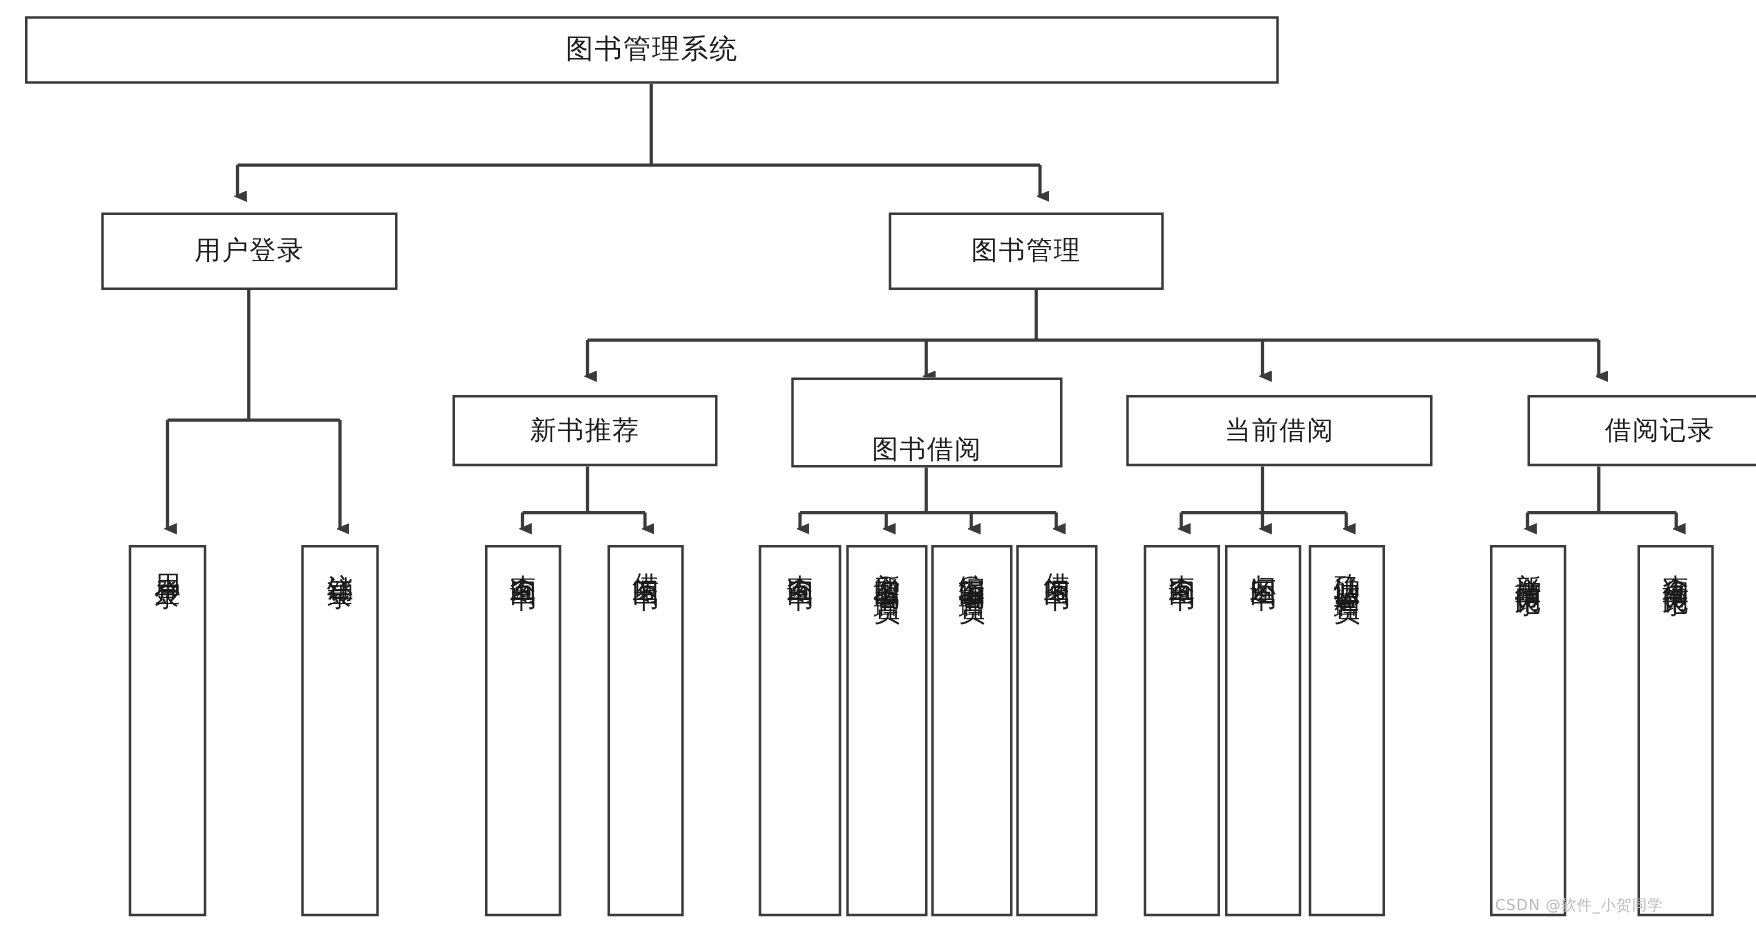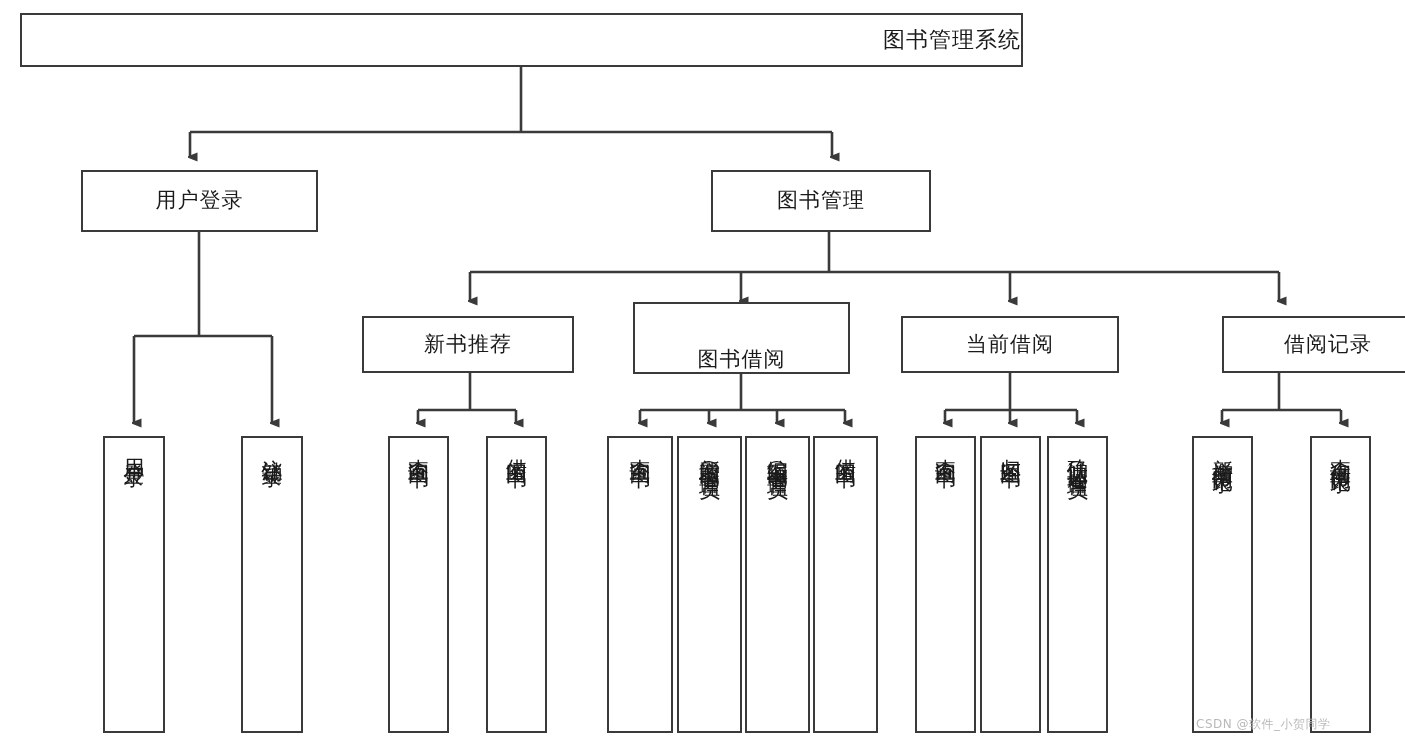--- a/index.html
+++ b/index.html
@@ -116,41 +116,41 @@
       <path d="M1010,410 L1010,423" marker-end="url(#arrow)"></path>
       <path d="M1077,410 L1077,423" marker-end="url(#arrow)"></path>
 
       <path d="M1279,373 L1279,410"></path>
       <path d="M1222,410 L1341,410"></path>
       <path d="M1222,410 L1222,423" marker-end="url(#arrow)"></path>
       <path d="M1341,410 L1341,423" marker-end="url(#arrow)"></path>
     </g>
   </svg>
 
-  <div class="node horiz" id="node-root" style="left:20px; top:13px; width:1003px; height:54px;justify-content:flex-end;">
+  <div class="node horiz" id="node-root" style="left:20px; top:13px; width:1003px; height:54px;">
     <span>图书管理系统</span>
   </div>
 
   <div class="node horiz" style="left:81px; top:170px; width:237px; height:62px;">
     <span>用户登录</span>
   </div>
 
   <div class="node horiz" style="left:711px; top:170px; width:220px; height:62px;">
     <span>图书管理</span>
   </div>
 
   <div class="node horiz" style="left:362px; top:316px; width:212px; height:57px;">
     <span>新书推荐</span>
   </div>
 
   <div class="node horiz" style="left:633px; top:302px; width:217px; height:72px;align-items:flex-end;">
     <span>图书借阅</span>
   </div>
 
-  <div class="node horiz" style="left:901px; top:316px; width:218px; height:57px;">
+  <div class="node horiz" style="left:901px; top:316px; width:245px; height:57px;">
     <span>当前借阅</span>
   </div>
 
   <div class="node horiz" style="left:1222px; top:316px; width:212px; height:57px;align-items:center;">
     <span>借阅记录</span>
   </div>
 
   <div class="node vert" style="left:103px; top:436px; width:62px; height:297px;">
     <span class="vlabel">用户登录</span>
   </div>

